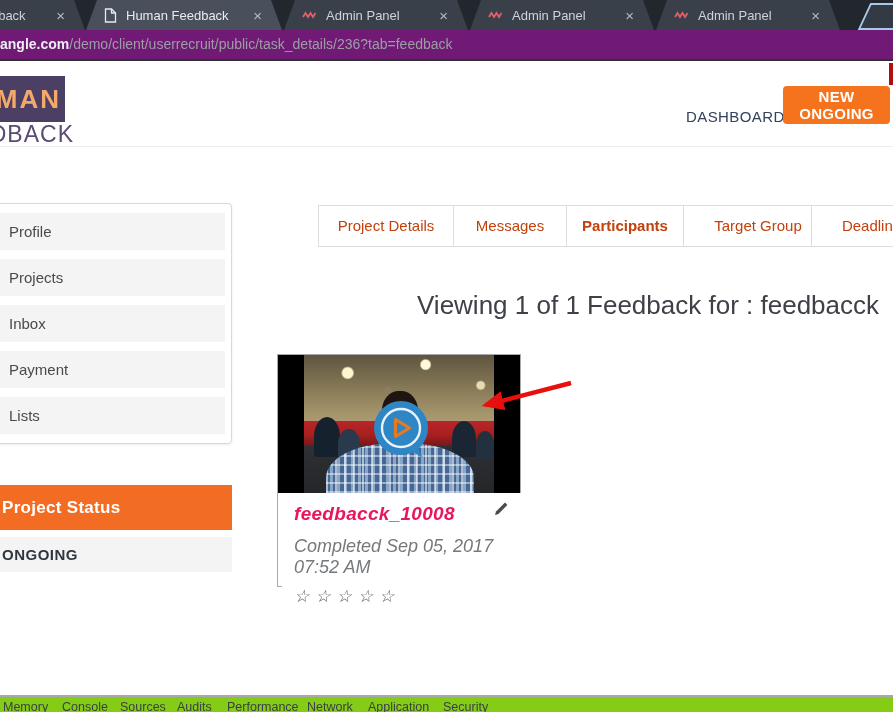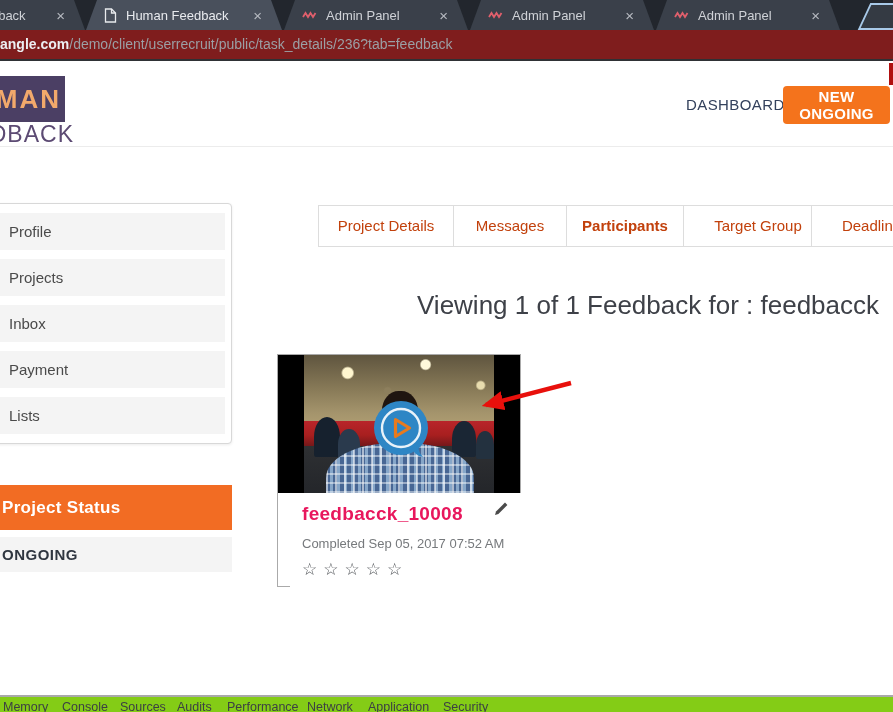--- a/index.html
+++ b/index.html
@@ -10,33 +10,33 @@
   .tabstrip{position:absolute;left:0;top:0;width:100%;height:30px;background:#22262d;}
   .chrome-tab{position:absolute;top:0;height:30px;
       clip-path:polygon(11px 0,calc(100% - 11px) 0,100% 100%,0 100%);
       background:#3a404a;color:#cfd2d7;font-size:13px;display:flex;align-items:center;
       padding:0 18px;box-sizing:border-box;gap:9px;}
   .chrome-tab.active{background:#49505c;color:#e8eaee;}
   .tab-label{white-space:nowrap;overflow:hidden;flex:1;}
   .tab-close{font-size:15px;color:#b6bac1;line-height:1;padding:0 2px;flex:none;}
   .newtab-btn{position:absolute;left:864px;top:3px;width:50px;height:23px;background:#343a43;
       border:2px solid #a8c9e8;transform:skewX(-25deg);}
-  .urlbar{position:absolute;left:0;top:30px;width:100%;height:31px;background:#7f1d1d;
+  .urlbar{position:absolute;left:0;top:30px;width:100%;height:31px;background:#701a75;
       border-bottom:2px solid #2f3135;box-sizing:border-box;font-size:14px;line-height:29px;
       white-space:nowrap;overflow:hidden;color:#9b9fa4;}
   .url-domain{color:#eceef1;font-weight:bold;}
 
   
   .edge-sliver{position:absolute;right:0;top:63px;width:4px;height:22px;background:#b00f0f;}
   .logo-box{position:absolute;left:-32px;top:76px;width:97px;height:46px;background:#4b3f64;
       color:#f2a96b;font-size:26px;font-weight:bold;letter-spacing:2px;display:flex;
       align-items:center;justify-content:flex-end;padding-right:4px;box-sizing:border-box;}
   .logo-back{position:absolute;left:-58px;top:121px;width:120px;color:#5c4a73;font-size:23px;
       letter-spacing:1px;text-align:right;}
-  .dashboard-link{position:absolute;left:686px;top:96px;font-size:15px;color:#33415c;
+  .dashboard-link{position:absolute;left:686px;top:108px;font-size:15px;color:#33415c;
       letter-spacing:.4px;}
   .new-project-btn{position:absolute;left:783px;top:86px;width:107px;height:38px;
       background:#f4731c;border:none;border-radius:4px;color:#fff;font-weight:bold;
       font-size:15px;font-family:inherit;letter-spacing:.3px;}
   .header-line{position:absolute;left:0;top:146px;width:100%;height:1px;background:#ececec;}
 
   
   .side-panel{position:absolute;left:-12px;top:203px;width:244px;background:#fff;
       border:1px solid #d8d8d8;border-radius:4px;box-shadow:0 1px 3px rgba(0,0,0,.08);
       box-sizing:border-box;padding:9px 6px;}
@@ -77,26 +77,26 @@
   .fig4{left:172px;top:76px;width:18px;height:28px;background:#23313f;}
   .man-head{position:absolute;left:78px;top:36px;width:36px;height:42px;background:#1f1510;
       border-radius:46% 46% 40% 40%;}
   .man-shirt{position:absolute;left:22px;bottom:0;width:148px;height:50px;
       border-radius:45% 45% 0 0/70% 70% 0 0;background-color:#87a7c9;
       background-image:
         repeating-linear-gradient(90deg, rgba(255,255,255,.55) 0 2px, rgba(255,255,255,0) 2px 9px),
         repeating-linear-gradient(0deg, rgba(255,255,255,.45) 0 2px, rgba(255,255,255,0) 2px 9px),
         repeating-linear-gradient(90deg, rgba(20,50,105,.55) 0 4px, rgba(20,50,105,0) 4px 7px);}
   .play-wrap{position:absolute;left:93px;top:43px;width:60px;height:60px;}
-  .card-info{position:absolute;left:12px;top:138px;width:100%;height:95px;background:#fff;
-      box-sizing:border-box;padding:10px 12px 0 12px;}
+  .card-info{position:absolute;left:4px;top:138px;width:100%;height:95px;background:#fff;
+      box-sizing:border-box;padding:10px 12px 0 12px;font-style:italic;}
   .card-title{font-size:19px;font-weight:bold;color:#e8175d;letter-spacing:.3px;}
   .edit-btn{position:absolute;right:10px;top:146px;width:18px;height:18px;background:none;
       border:none;padding:0;}
-  .card-status{margin-top:11px;font-size:13px;color:#76797c;}
+  .card-status{margin-top:11px;font-size:18px;color:#76797c;}
   .stars{margin-top:8px;font-size:17px;color:#55585c;letter-spacing:6px;}
 
   .annotation-arrow{position:absolute;left:468px;top:374px;}
 
   
   .devtools{position:absolute;left:0;top:695px;width:100%;height:17px;background:#84cc16;
       border-top:2px solid #a9a9a9;box-sizing:border-box;}
   .dev-label{position:absolute;top:3px;font-size:12.5px;color:#3c4043;}
 </style>
 </head>

